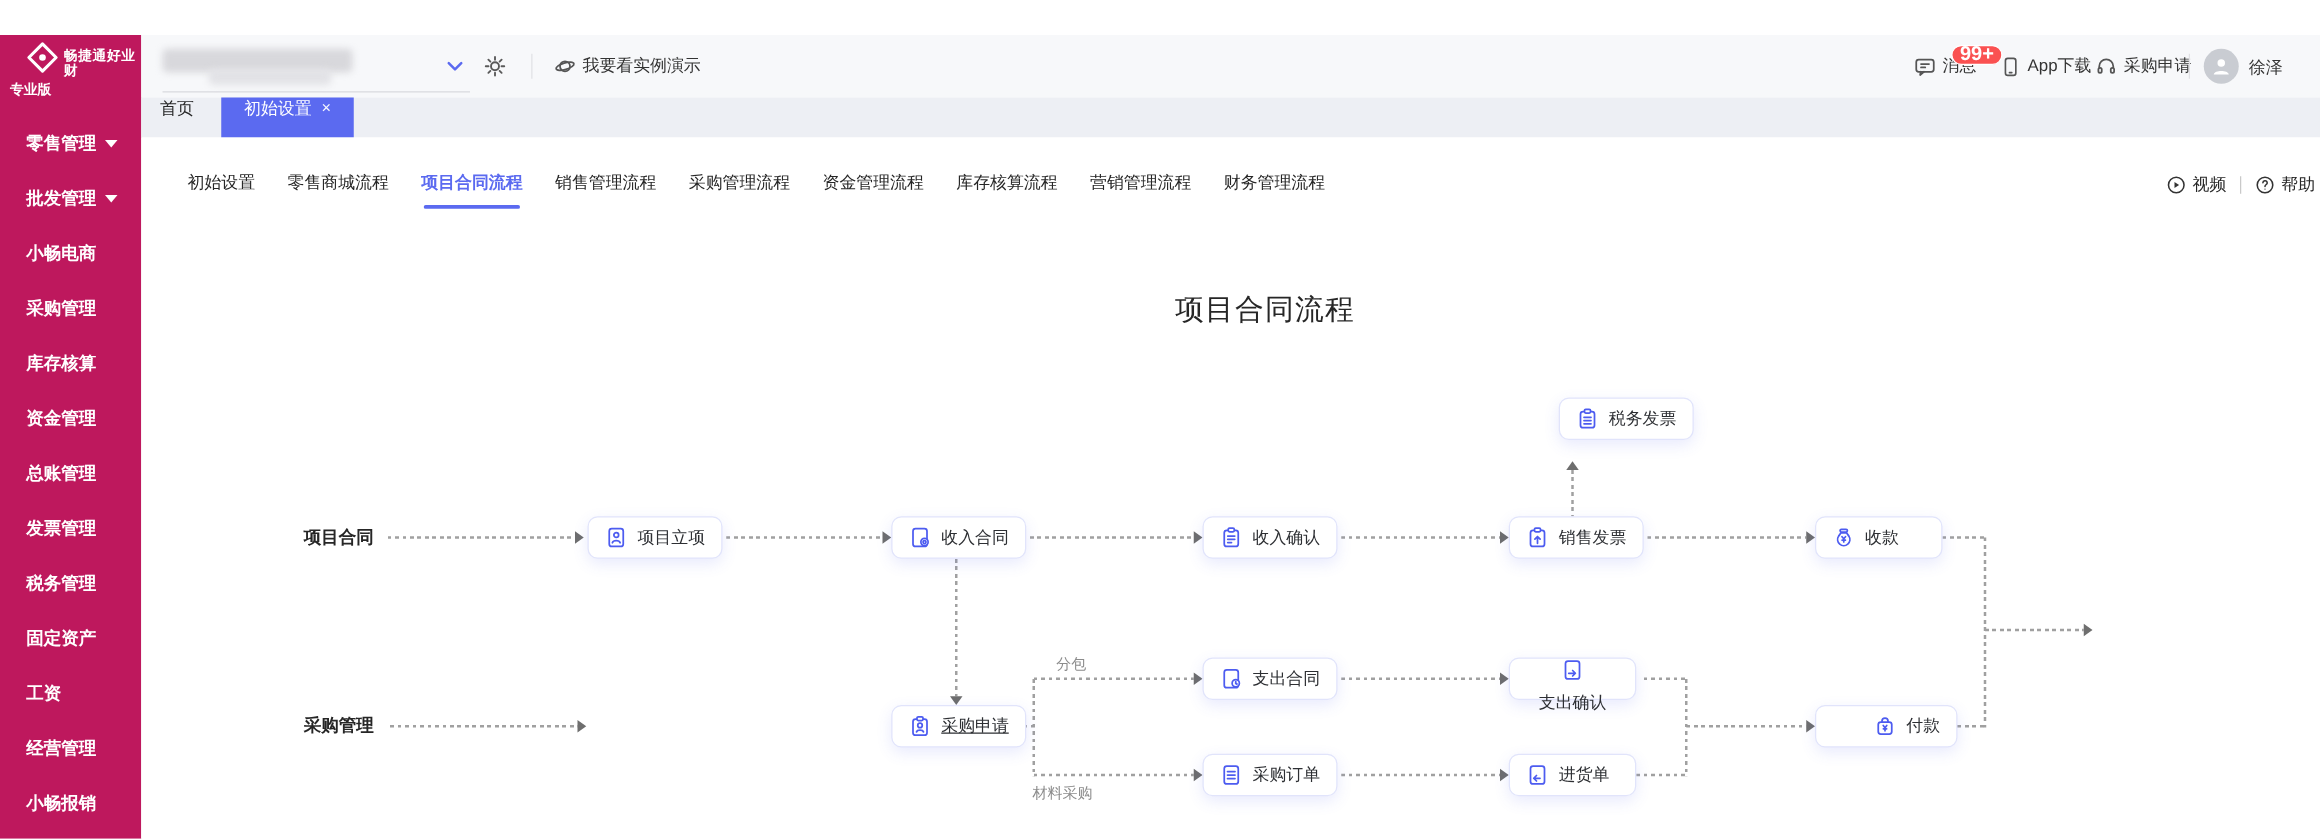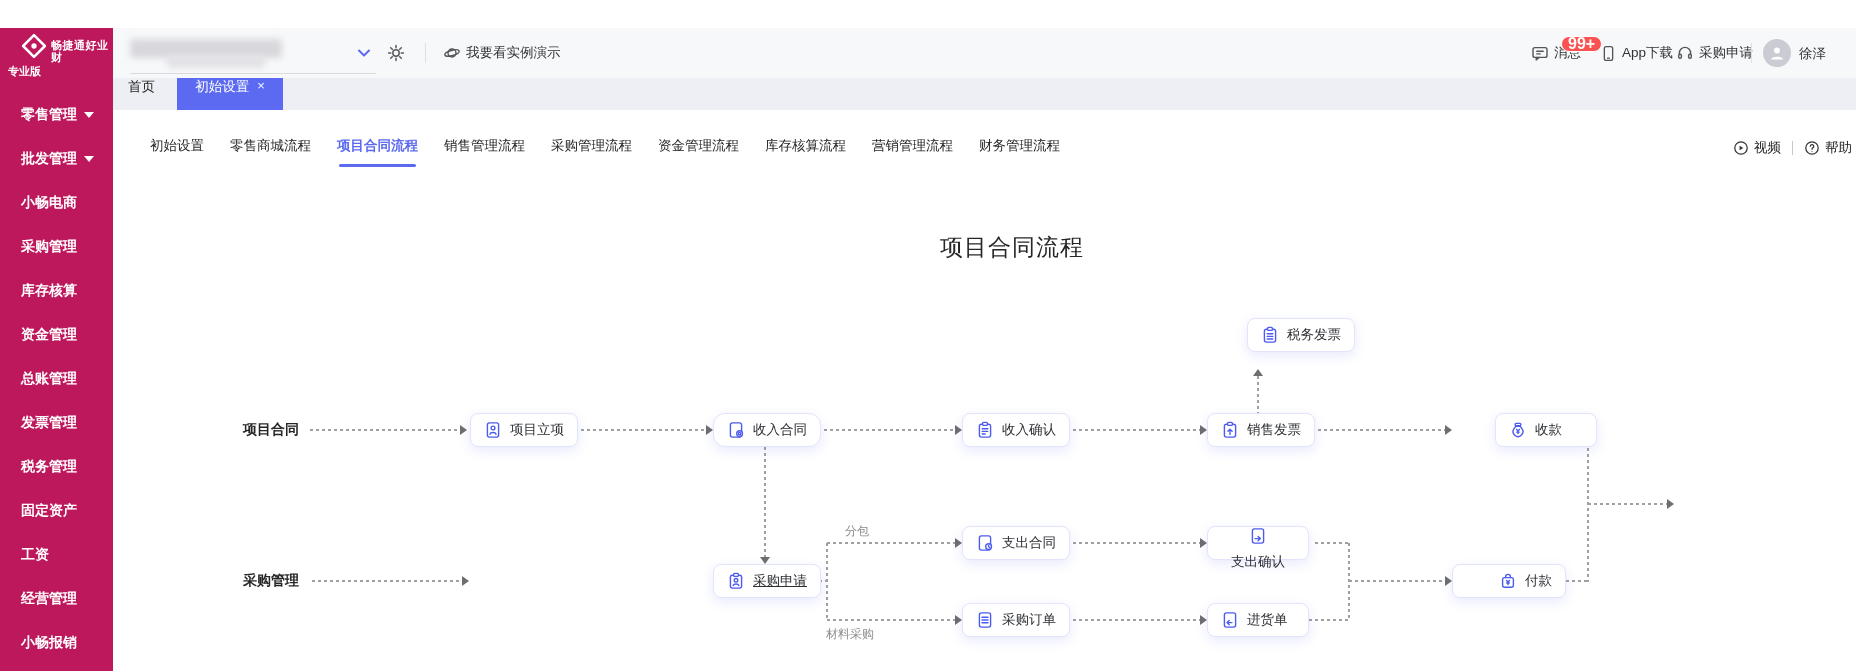--- a/index.html
+++ b/index.html
@@ -255,21 +255,21 @@
       <div class="node" style="left: 357px; top: 243px;">
         <span class="nicon">
           <svg width="18" height="18" viewBox="0 0 18 18" fill="none" stroke="#4d5cf0" stroke-width="1.4" stroke-linecap="round" stroke-linejoin="round">
             <rect x="3.4" y="1.9" width="11.2" height="14.2" rx="2"></rect>
             <circle cx="9" cy="7" r="1.9"></circle>
             <path d="M5.9 13.2c.7-2.2 5.5-2.2 6.2 0"></path>
           </svg>
         </span>
         <span>项目立项</span>
       </div>
-      <div class="node" style="left: 600px; top: 243px; border-radius: 12px;">
+      <div class="node" style="left: 600px; top: 243px;">
         <span class="nicon">
           <svg width="18" height="18" viewBox="0 0 18 18" fill="none" stroke="#4d5cf0" stroke-width="1.4" stroke-linecap="round" stroke-linejoin="round">
             <rect x="3.4" y="1.9" width="11.2" height="14.2" rx="2"></rect>
             <circle cx="12.6" cy="12.6" r="2.9" fill="#fff"></circle>
             <circle cx="12.6" cy="12.6" r="1.2"></circle>
           </svg>
         </span>
         <span>收入合同</span>
       </div>
       <div class="node" style="left: 849px; top: 243px;">
@@ -285,21 +285,21 @@
       <div class="node" style="left: 1094px; top: 243px;">
         <span class="nicon">
           <svg width="18" height="18" viewBox="0 0 18 18" fill="none" stroke="#4d5cf0" stroke-width="1.4" stroke-linecap="round" stroke-linejoin="round">
             <rect x="3.4" y="3.2" width="11.2" height="12.9" rx="2"></rect>
             <rect x="6.6" y="1.4" width="4.8" height="3" rx="1" fill="#fff"></rect>
             <path d="M9 13.6V8.2M6.9 10.3 9 8.2l2.1 2.1"></path>
           </svg>
         </span>
         <span>销售发票</span>
       </div>
-      <div class="node" style="left: 1339px; top: 243px; margin-left: 43px;">
+      <div class="node" style="left: 1339px; top: 243px;">
         <span class="nicon">
           <svg width="18" height="18" viewBox="0 0 18 18" fill="none" stroke="#4d5cf0" stroke-width="1.4" stroke-linecap="round" stroke-linejoin="round">
             <path d="M6.8 5.2h4.4l1.9 2.7a4.9 4.9 0 1 1-8.2 0z"></path>
             <rect x="6.1" y="2.4" width="5.8" height="2.2" rx="1"></rect>
             <path d="M7.6 8.4 9 10l1.4-1.6M9 10v2.5M7.7 11.1h2.6"></path>
           </svg>
         </span>
         <span>收款</span>
       </div>
       <div class="node" style="left: 1094px; top: 148px; margin-left: 40px;">

